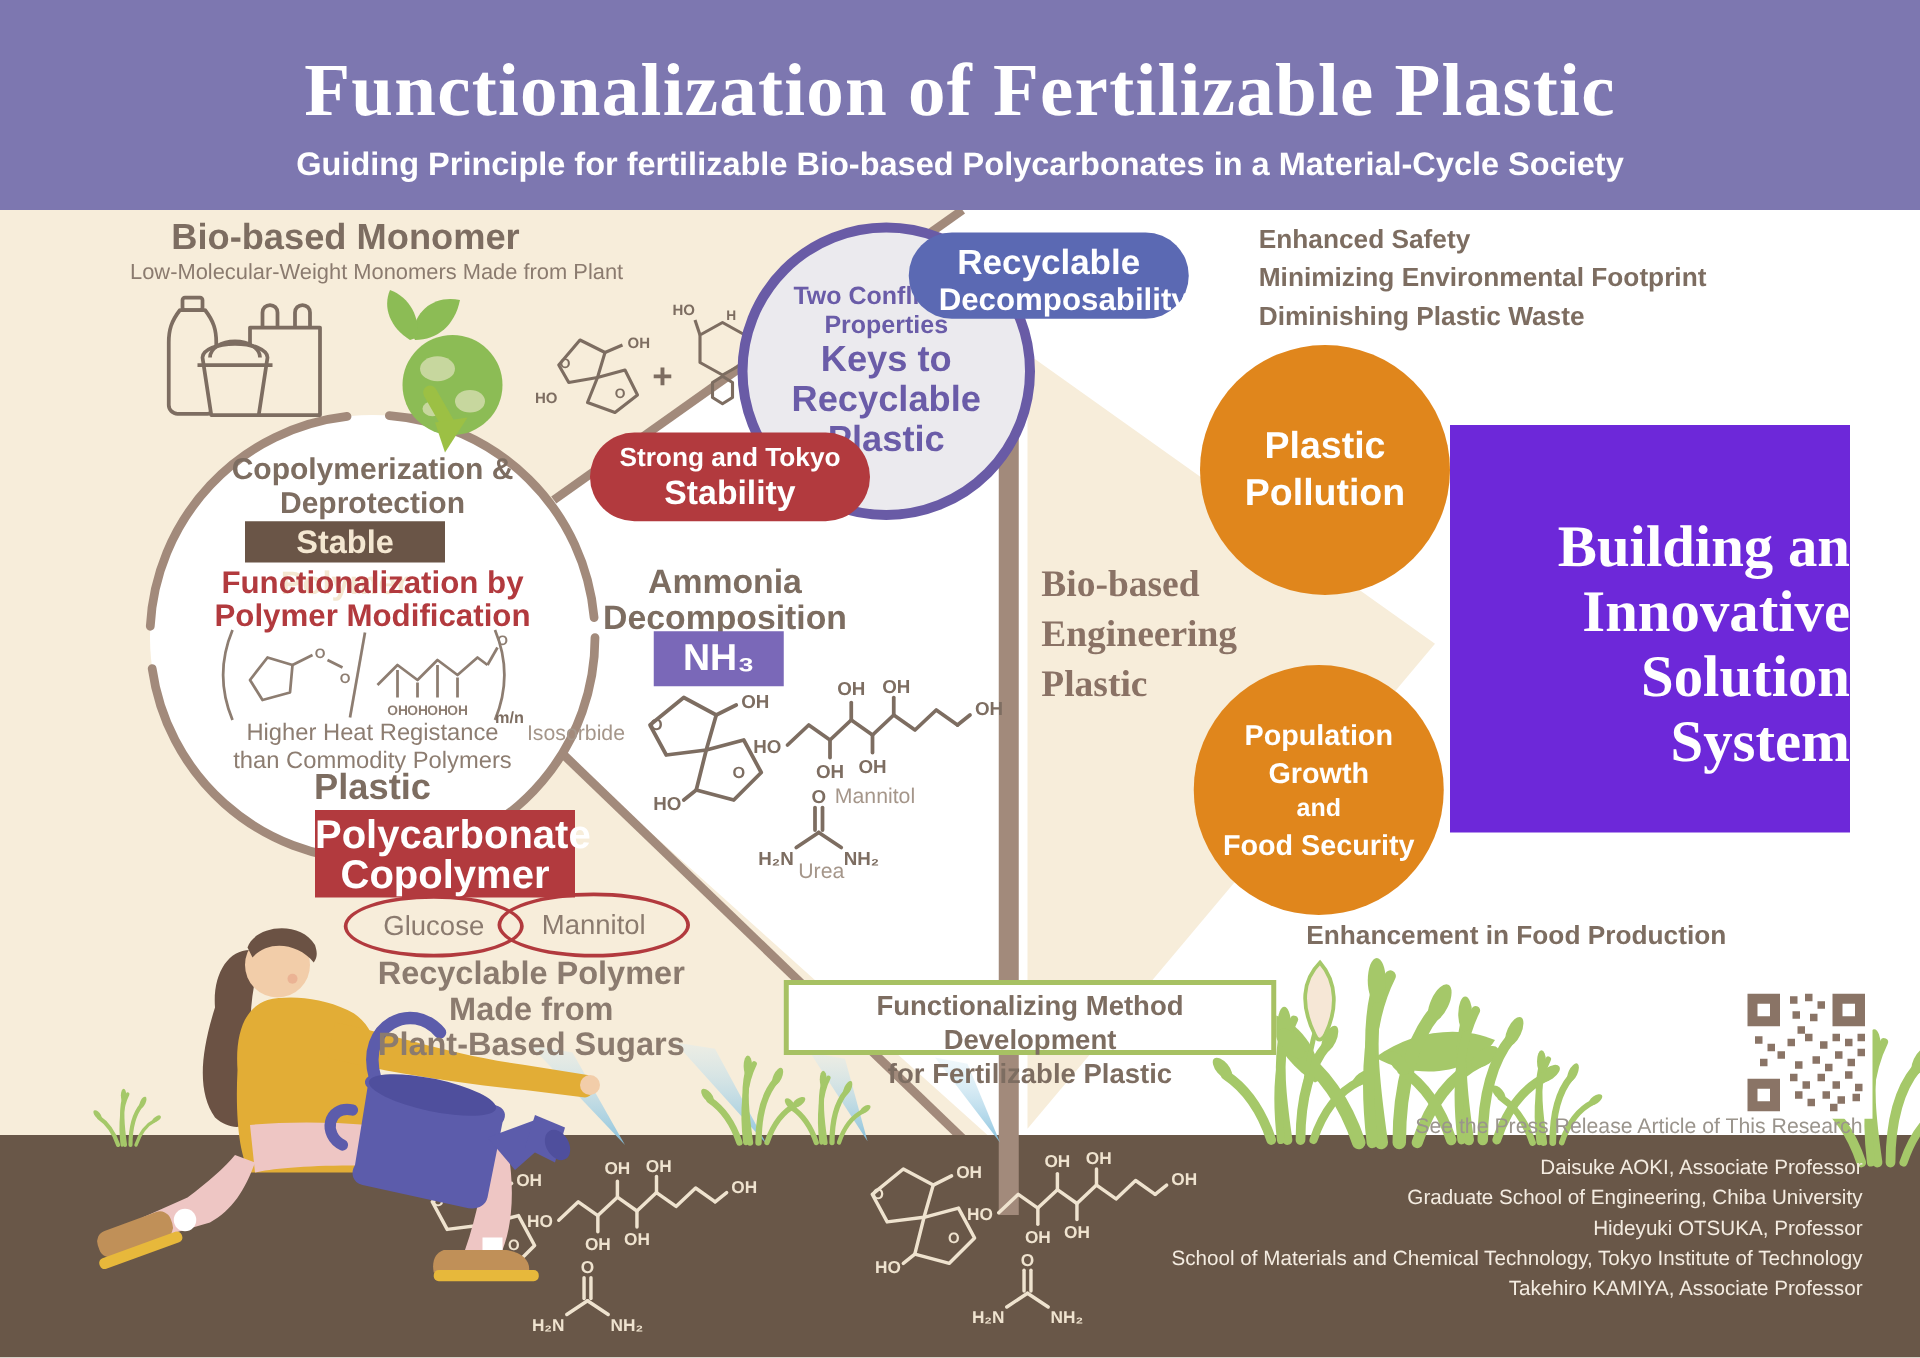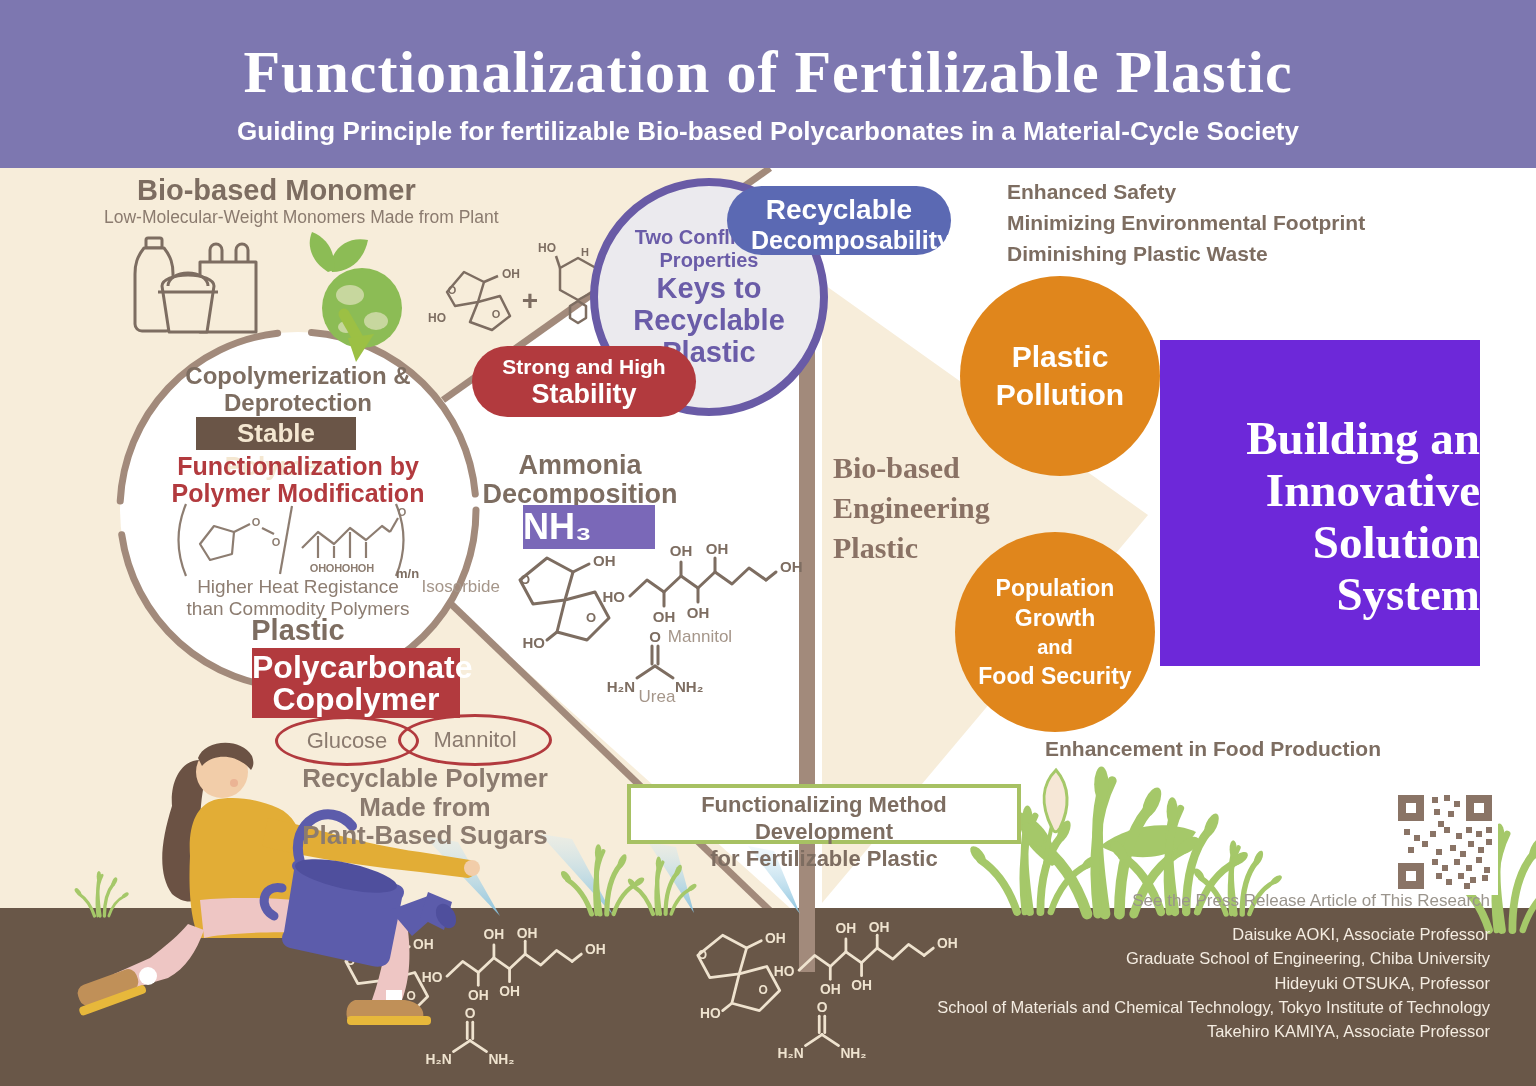--- a/index.html
+++ b/index.html
@@ -306,30 +306,30 @@
     <div style="font-size:20px;font-weight:bold;">Two Conflicting Properties</div>
     <div style="font-size:29px;font-weight:bold;line-height:32px;">Keys to</div>
     <div style="font-size:29px;font-weight:bold;line-height:32px;">Recyclable Plastic</div>
   </div>
 
   <div class="abs z3 pill" style="left:727px;top:186px;width:224px;height:69px;background:#5b69b3;">
     <div style="font-size:28px;font-weight:bold;margin-top:8px;">Recyclable</div>
     <div style="font-size:25px;font-weight:bold;text-align:right;">Decomposability</div>
   </div>
   <div class="abs z3 pill" style="left:472px;top:346px;width:224px;height:71px;background:#b23a3e;">
-    <div style="font-size:21px;font-weight:bold;margin-top:9px;">Strong and High</div>
+    <div style="font-size:21px;font-weight:bold;margin-top:9px;">Strong and Tokyo</div>
     <div style="font-size:27px;font-weight:bold;">Stability</div>
   </div>
 
   <div class="abs z2 ctr brown" style="left:440px;top:451px;width:280px;font-size:27px;font-weight:bold;line-height:29px;">
     <div>Ammonia</div>
     <div>Decomposition</div>
   </div>
-  <div class="abs z2" style="left:523px;top:505px;width:132px;height:44px;background:#7a68b8;color:#fff;
-       font-size:36px;font-weight:bold;line-height:44px;">NH₃</div>
+  <div class="abs z2" style="left:523px;top:505px;width:104px;height:44px;background:#7a68b8;color:#fff;
+       font-size:30px;font-weight:bold;text-align:center;line-height:44px;">NH₃</div>
 
   <div class="abs z2 brown" style="left:1007px;top:176px;font-size:21px;font-weight:bold;line-height:31px;">
     <div>Enhanced Safety</div>
     <div>Minimizing Environmental Footprint</div>
     <div>Diminishing Plastic Waste</div>
   </div>
 
   <div class="abs z2 serif" style="left:833px;top:448px;width:190px;color:#8a7265;font-size:30px;font-weight:bold;line-height:40px;">
     <div>Bio-based</div>
     <div>Engineering</div>

